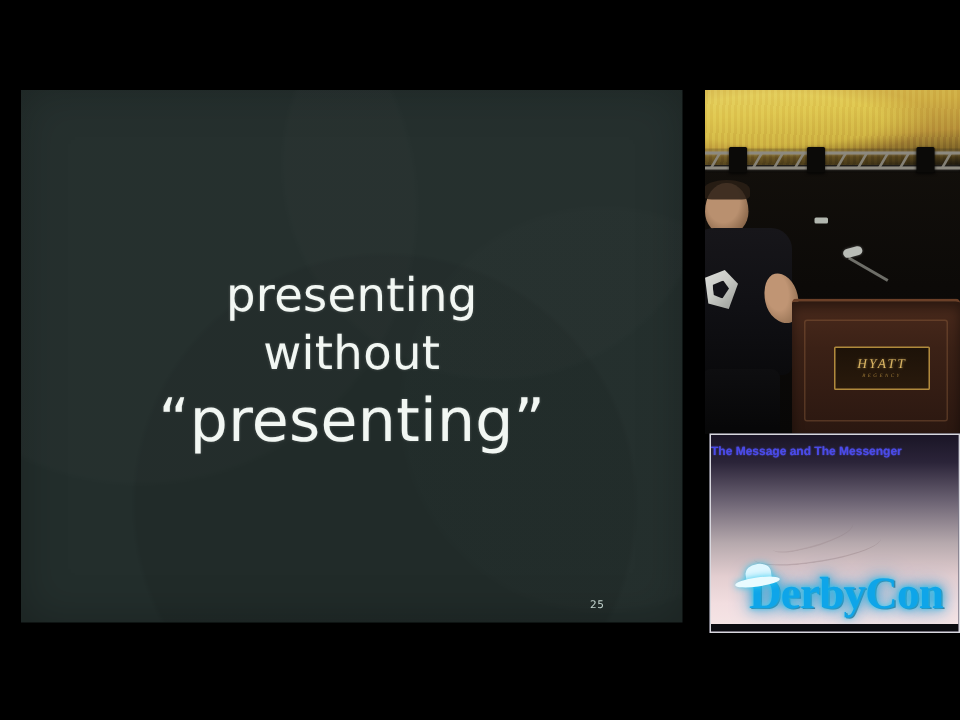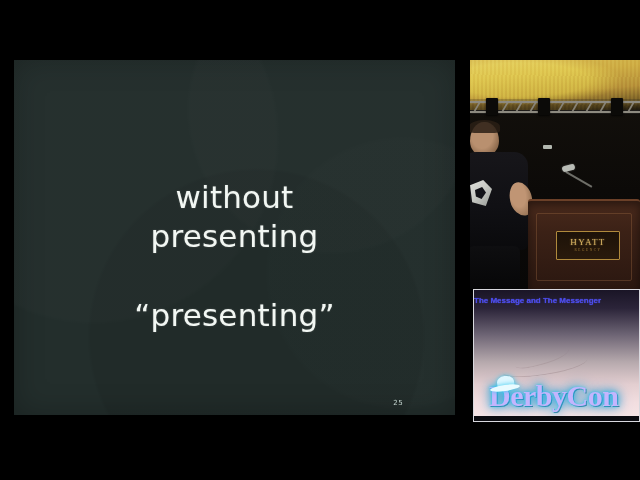--- a/index.html
+++ b/index.html
@@ -57,21 +57,21 @@
     letter-spacing: 0.2px;
     text-shadow: 0 0 2px rgba(255,255,255,0.22);
   }
   #slide-text .line {
     display: block;
     line-height: 1.26;
     font-size: 31px;
   }
   #slide-text .line.l1 { font-size: 31px; }
   #slide-text .line.l2 { font-size: 31px; }
-  #slide-text .line.l3 { font-size: 31px; margin-top: 40px; }
+  #slide-text .line.l3 { font-size: 40px; }
 
   #slide-number {
     position: absolute;
     right: 52px;
     bottom: 8px;
     color: #cfe0da;
     font-size: 7px;
     font-family: "DejaVu Sans", sans-serif;
     letter-spacing: 0.4px;
     opacity: 0.92;
@@ -79,20 +79,21 @@
 
   
   #speaker-video {
     position: absolute;
     left: 470px;
     top: 60px;
     width: 170px;
     height: 229px;
     overflow: hidden;
     background: #0a0806;
+    font-style: italic;
   }
   
   .wall {
     position: absolute;
     left: 0; top: 0;
     width: 170px; height: 50px;
     background:
       linear-gradient(175deg, #d8bb53 0%, #cfae45 30%, #b8933a 62%, #6e5722 90%, #2a2212 100%),
       #c8a93f;
   }
@@ -341,21 +342,22 @@
   }
   #derbycon-logo {
     position: absolute;
     left: 0; right: 0;
     bottom: 8px;
     height: 48px;
   }
   #derbycon-logo .word {
     position: absolute;
     left: 0; right: 0; bottom: 2px;
-    color: #c4b5fd;
+    text-align: center;
+    color: #0ea5e9;
     font-family: "Liberation Serif", serif;
     font-weight: bold;
     font-style: normal;
     font-size: 30px;
     letter-spacing: -0.5px;
     line-height: 1;
     text-shadow:
       0 0 3px #25c8f0,
       0 0 8px #1aa6e0,
       0 0 14px #0d7fc0,
@@ -406,22 +408,22 @@
 <body>
 
 <div id="stage">
 
   <div class="letterbox top"></div>
 
   <div id="slide">
     <div class="grain"></div>
 
     <div id="slide-text">
+      <span class="line l1">presenting</span>
       <span class="line l2">without</span>
-      <span class="line l1">presenting</span>
       <span class="line l3">“presenting”</span>
     </div>
 
     <div id="slide-number">25</div>
   </div>
 
   <div id="speaker-video">
     <div class="wall"></div>
     <div class="stage-dark"></div>
 

